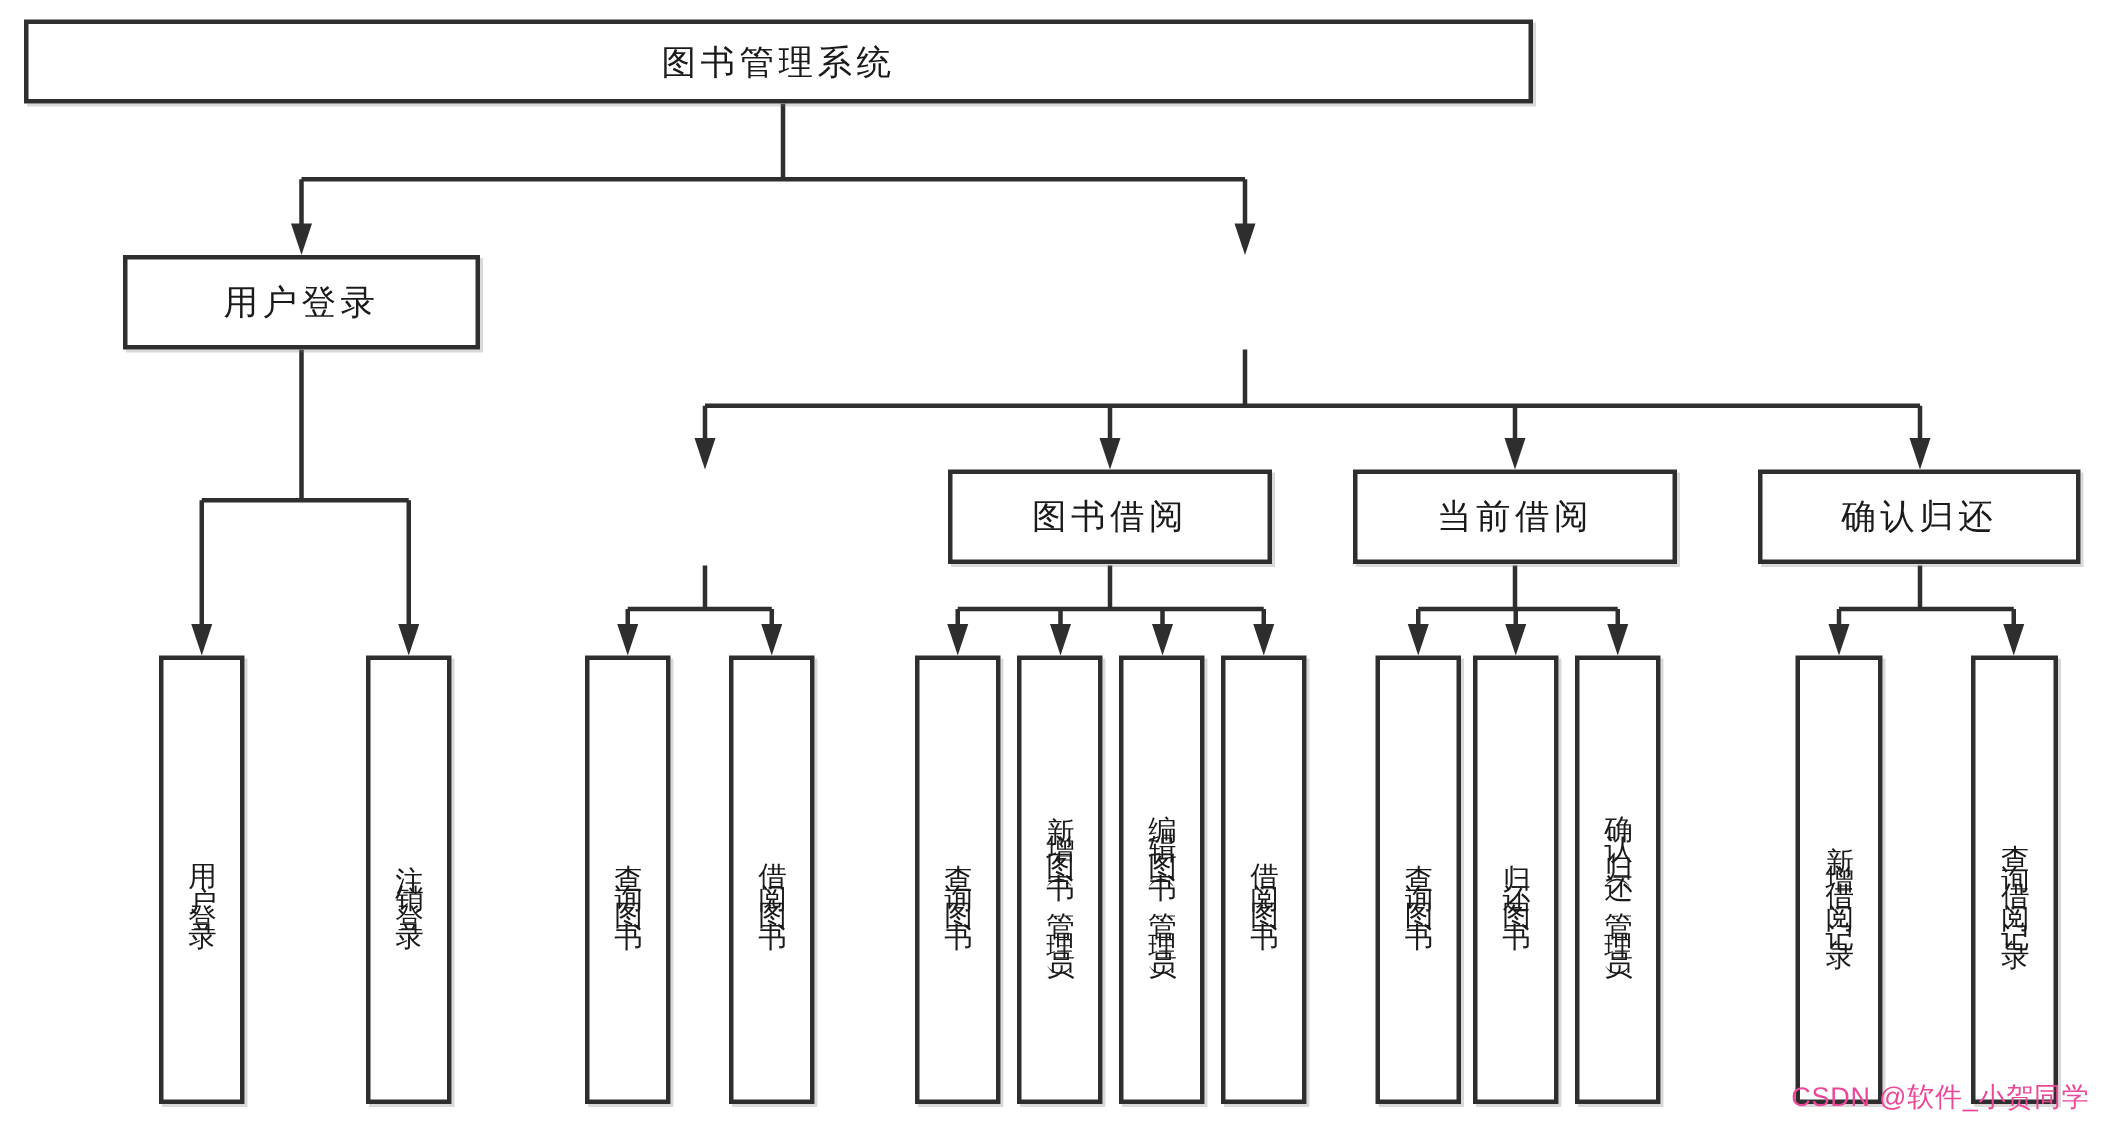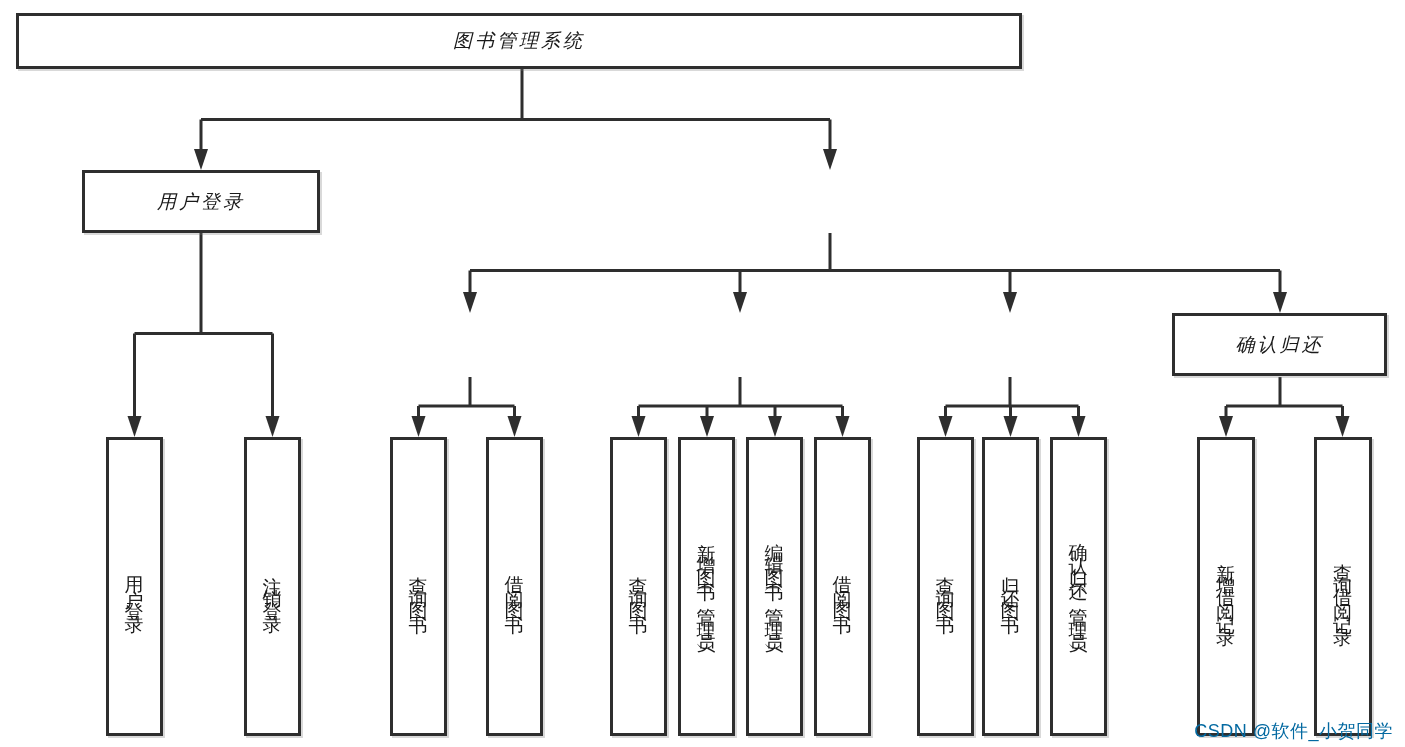--- a/index.html
+++ b/index.html
@@ -32,38 +32,37 @@
     border: 3px solid #2e2e2e;
     background: #ffffff;
     color: #1a1a1a;
     display: flex;
     align-items: center;
     justify-content: center;
     z-index: 2;
     box-shadow: 2px 2px 0 rgba(120,120,120,0.28);
   }
   .box.h {
-    font-size: 19px;
+    font-size: 23px;
     letter-spacing: 3px;
     white-space: nowrap;
-    font-style: italic;
   }
   .box.v {
     writing-mode: vertical-rl;
     font-size: 19px;
     letter-spacing: 13px;
     line-height: 1;
   }
   .watermark {
     position: absolute;
     right: 12px;
     top: 719px;
     font-size: 18px;
     letter-spacing: 0.5px;
-    color: #0369a1;
+    color: #ec4899;
     z-index: 3;
     white-space: nowrap;
   }
 </style>
 </head>
 <body>
 
 <div class="stage">
 
   <svg class="connectors" viewBox="0 0 1405 747" aria-hidden="true">
@@ -99,20 +98,22 @@
 
     <path d="M1280 377 V406 M1226 406 H1342.5 M1226 406 V420 M1342.5 406 V420"></path>
     <polygon points="1226,437 1219,416 1233,416"></polygon>
     <polygon points="1342.5,437 1335.5,416 1349.5,416"></polygon>
   </svg>
 
   <div class="box h" style="left:16px; top:13px; width:1006px; height:56px">图书管理系统</div>
 
   <div class="box h" style="left:82px; top:170px; width:238px; height:63px">用户登录</div>
 
+  <div class="box h" style="left:632px; top:313px; width:216px; height:63px">图书借阅</div>
+  <div class="box h" style="left:902px; top:313px; width:216px; height:63px">当前借阅</div>
   <div class="box h" style="left:1172px; top:313px; width:215px; height:63px">确认归还</div>
 
   <div class="box v" style="left:106px; top:437px; width:57px; height:299px">用户登录</div>
   <div class="box v" style="left:244px; top:437px; width:57px; height:299px">注销登录</div>
 
   <div class="box v" style="left:390px; top:437px; width:57px; height:299px">查询图书</div>
   <div class="box v" style="left:486px; top:437px; width:57px; height:299px">借阅图书</div>
 
   <div class="box v" style="left:610px; top:437px; width:57px; height:299px">查询图书</div>
   <div class="box v" style="left:678px; top:437px; width:57px; height:299px">新增图书（管理员）</div>

